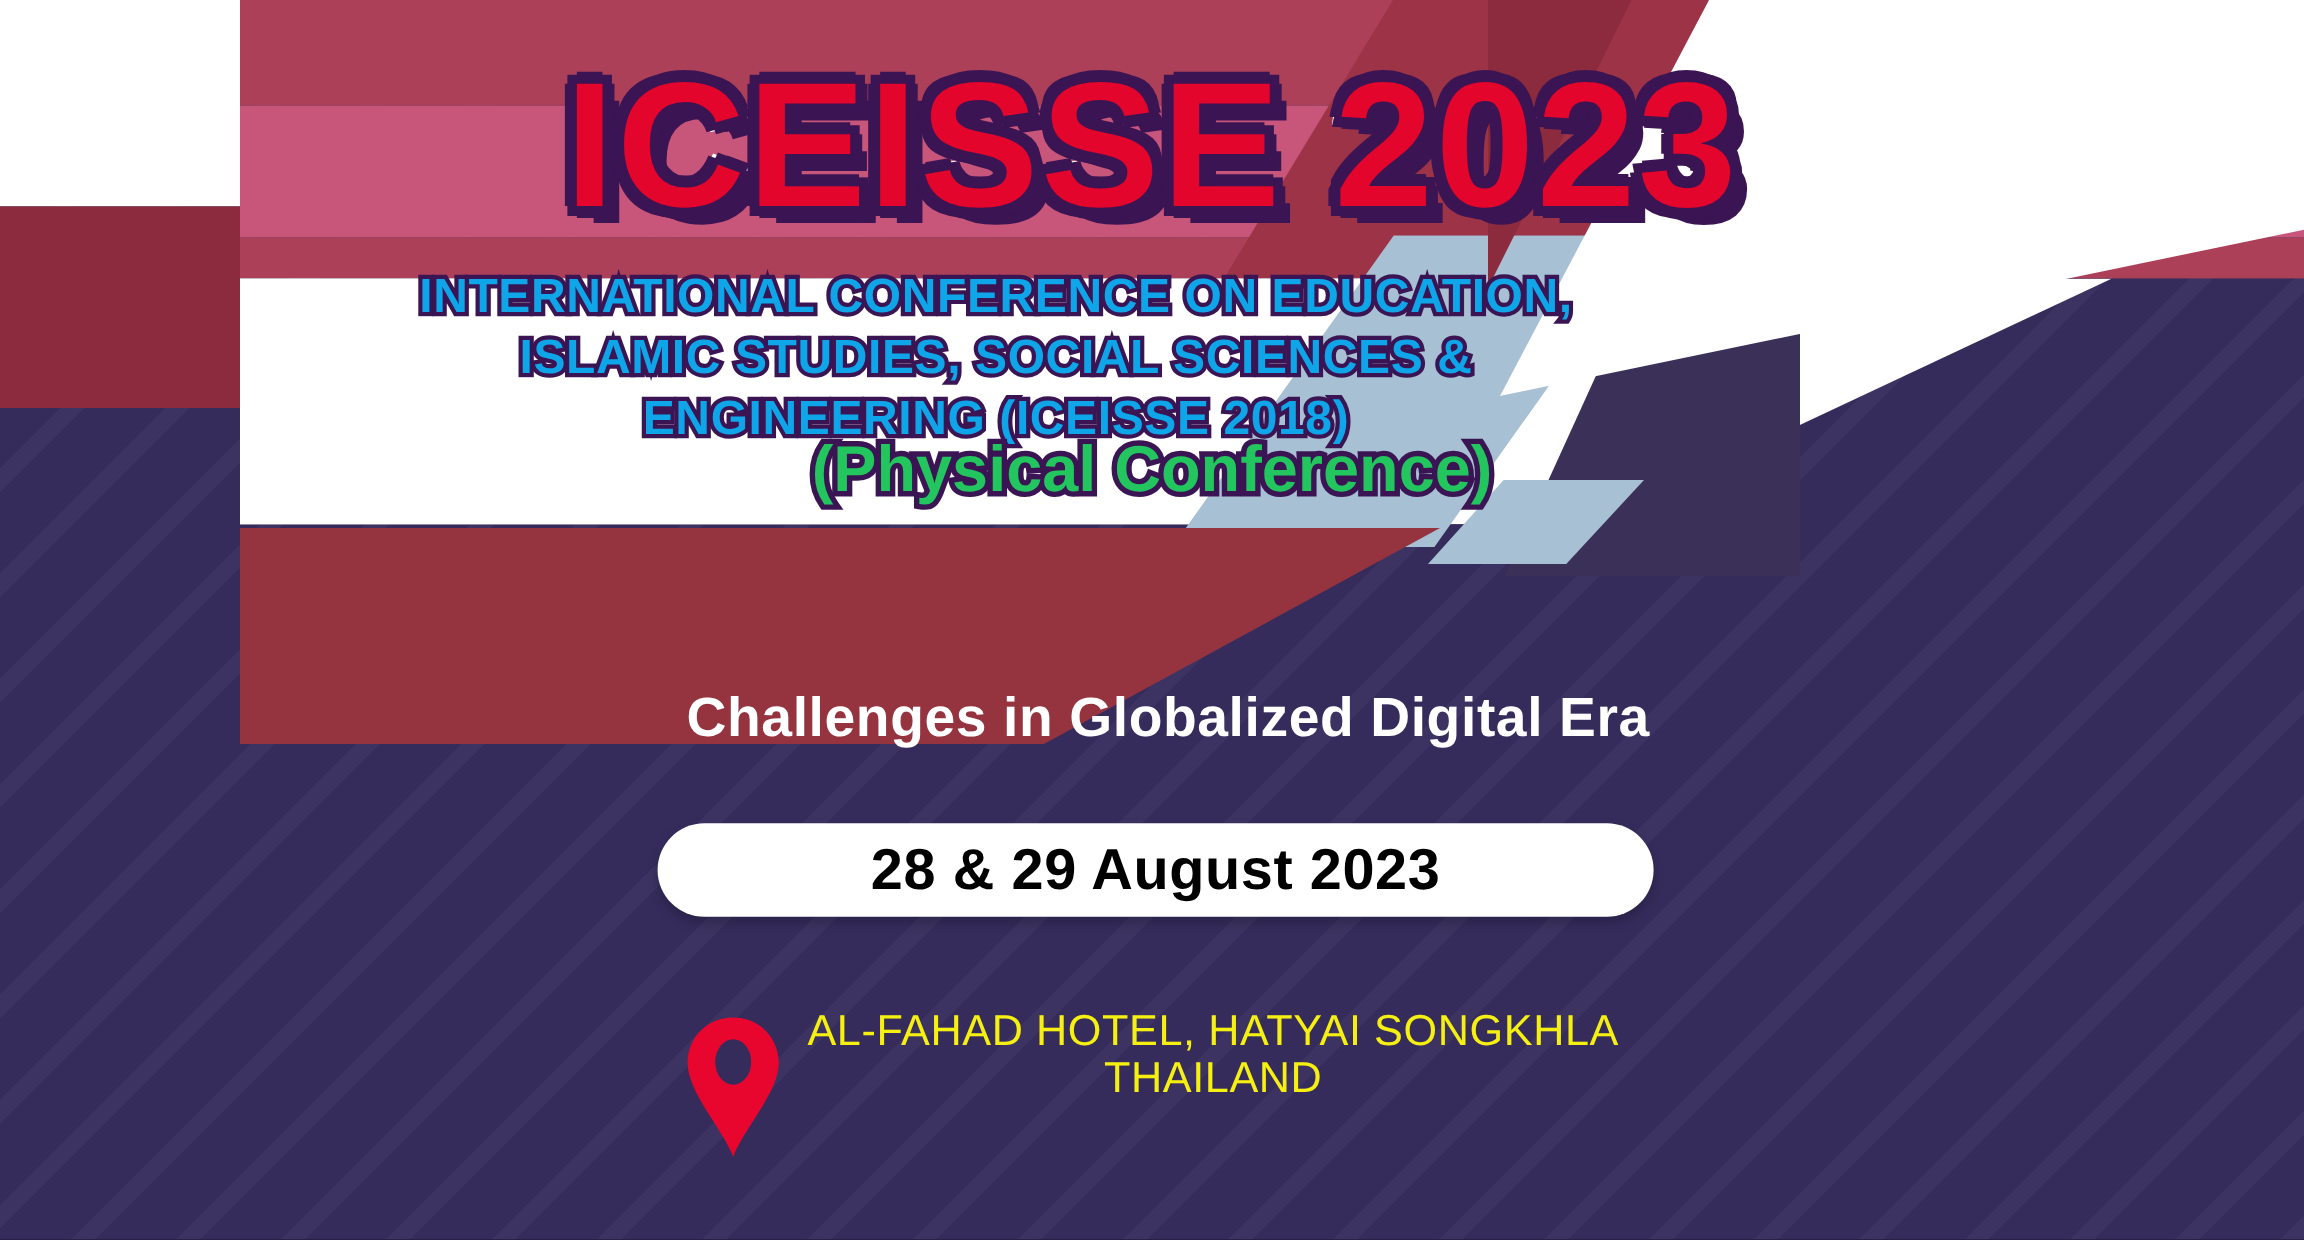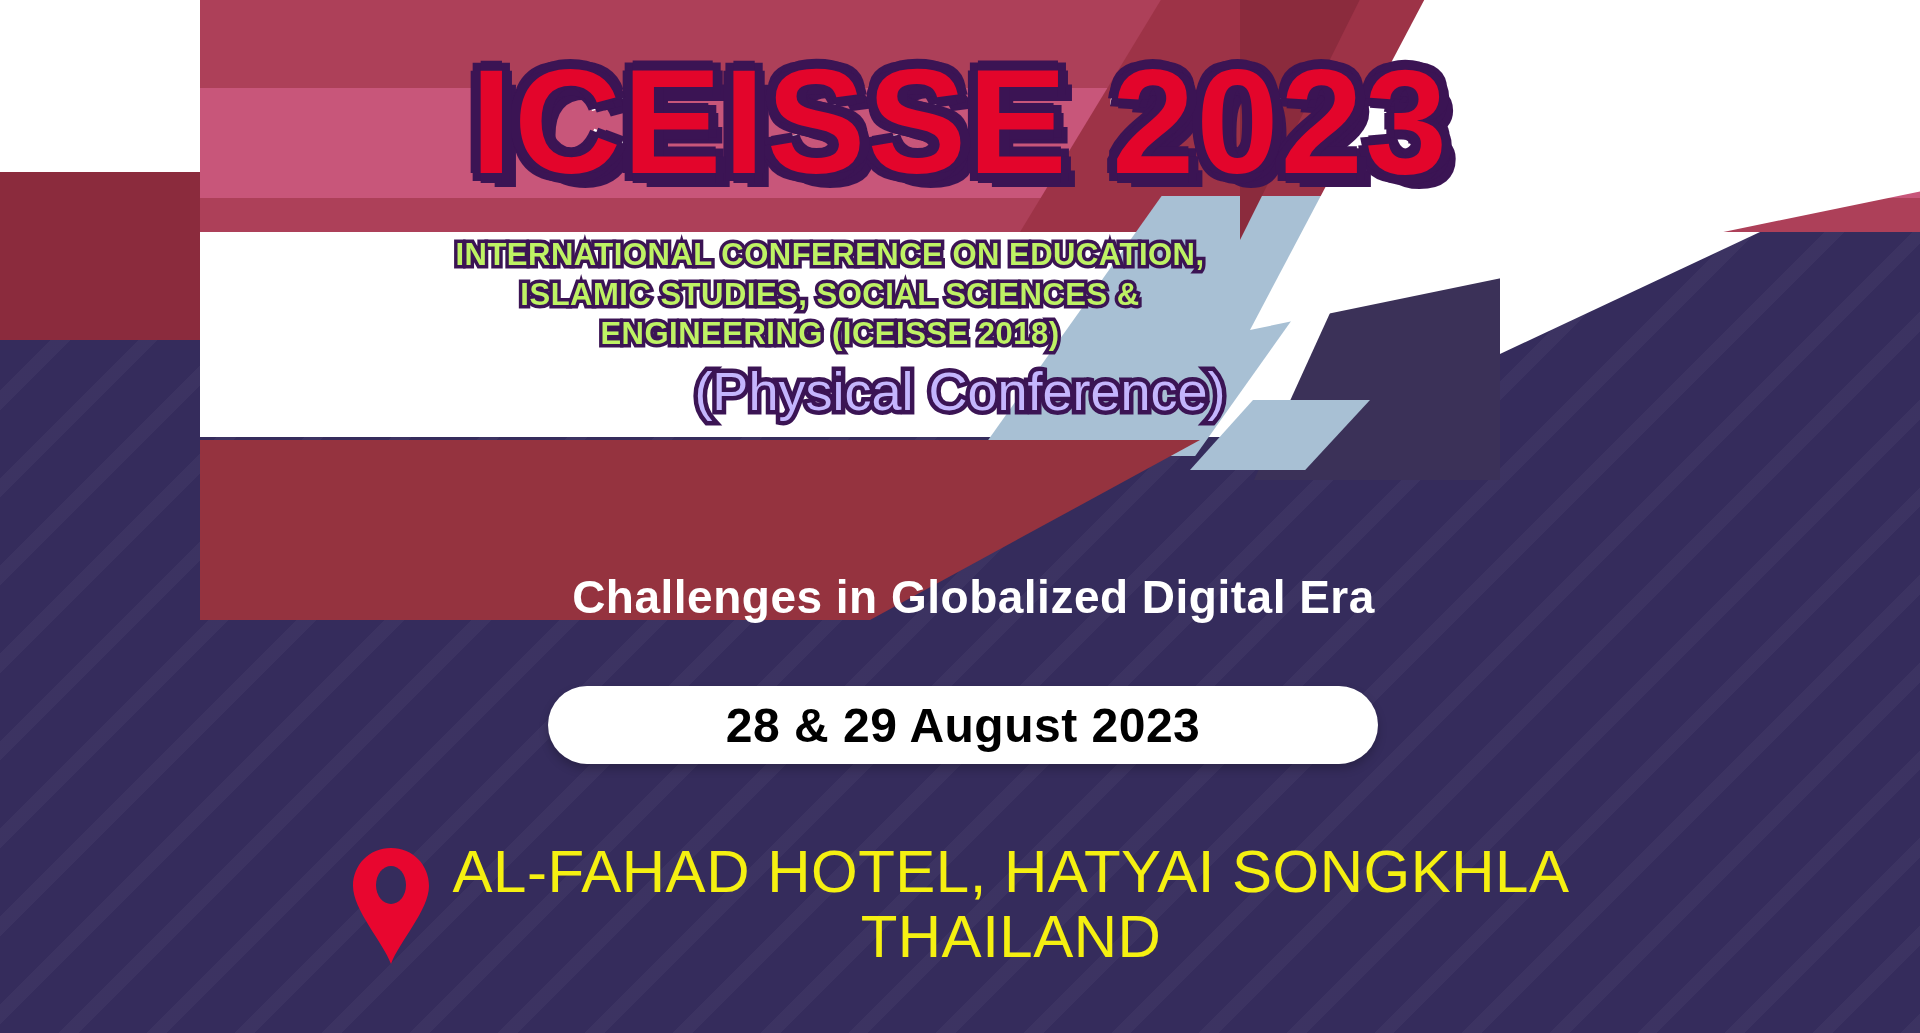--- a/index.html
+++ b/index.html
@@ -162,39 +162,39 @@
       0 10px 0 #3b1454, 0 -10px 0 #3b1454,
       8px 8px 0 #3b1454, -8px 8px 0 #3b1454,
       8px -8px 0 #3b1454, -8px -8px 0 #3b1454,
       14px 14px 0 #3b1454;
     line-height: 1.05;
     white-space: nowrap;
   }
 
   .subtitle {
     position: absolute;
-    top: 235px;
+    top: 222px;
     left: 330px;
     width: 1000px;
-    font-size: 31px;
+    font-size: 40px;
     font-weight: bold;
     line-height: 1.28;
-    color: #bef264;
+    color: #0ea5e9;
     -webkit-text-stroke: 7px #3b1454;
     paint-order: stroke fill;
     letter-spacing: 0.5px;
   }
 
   .phys-conf {
     position: absolute;
     top: 360px;
     left: 0; right: 0;
     font-size: 54px;
-    font-weight: normal;
-    color: #c4b5fd;
+    font-weight: bold;
+    color: #22c55e;
     -webkit-text-stroke: 9px #3b1454;
     paint-order: stroke fill;
   }
 
   .tagline {
     position: absolute;
     top: 570px;
     left: 0; right: 0;
     font-size: 46px;
     font-weight: bold;
@@ -231,21 +231,21 @@
     display: flex;
     align-items: flex-start;
     justify-content: center;
     gap: 22px;
   }
   .pin-icon {
     flex: 0 0 auto;
     margin-top: 6px;
   }
   .venue-text {
-    font-size: 60px;
+    font-size: 36px;
     font-weight: normal;
     color: #f5f011;
     line-height: 1.08;
     letter-spacing: 0.5px;
     text-align: center;
     max-width: 1180px;
   }
 </style>
 </head>
 <body>

